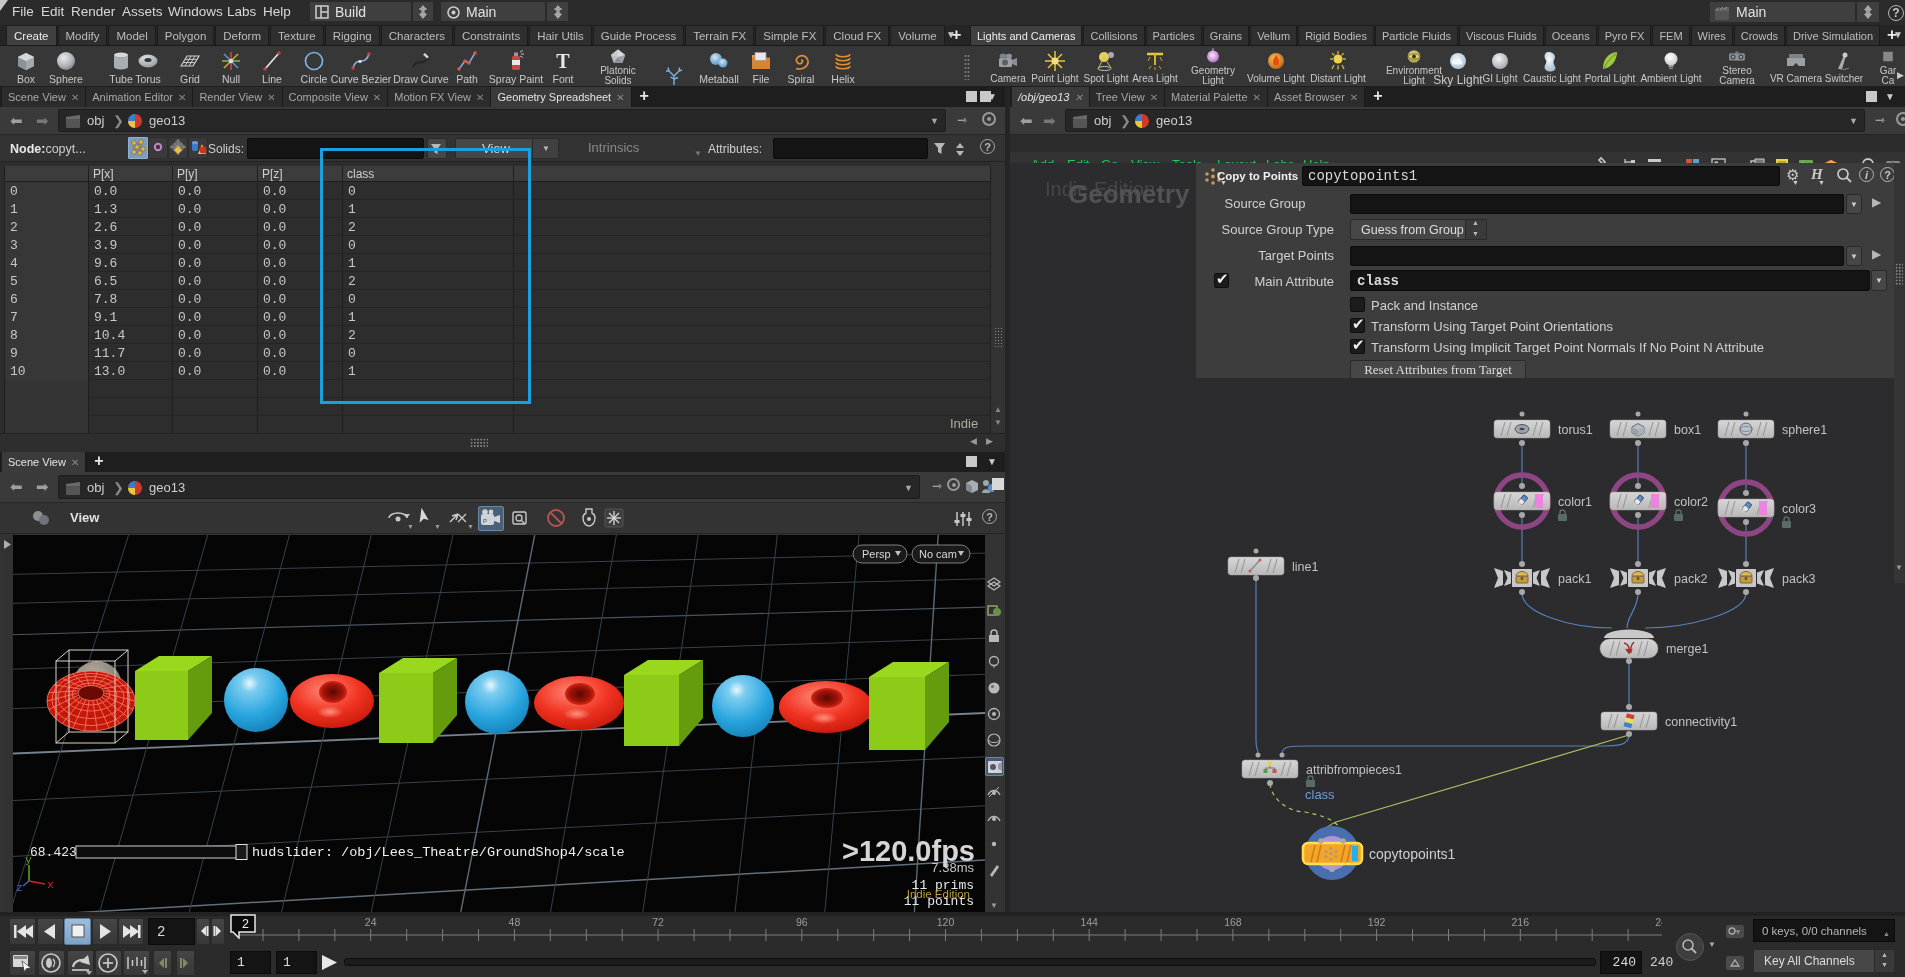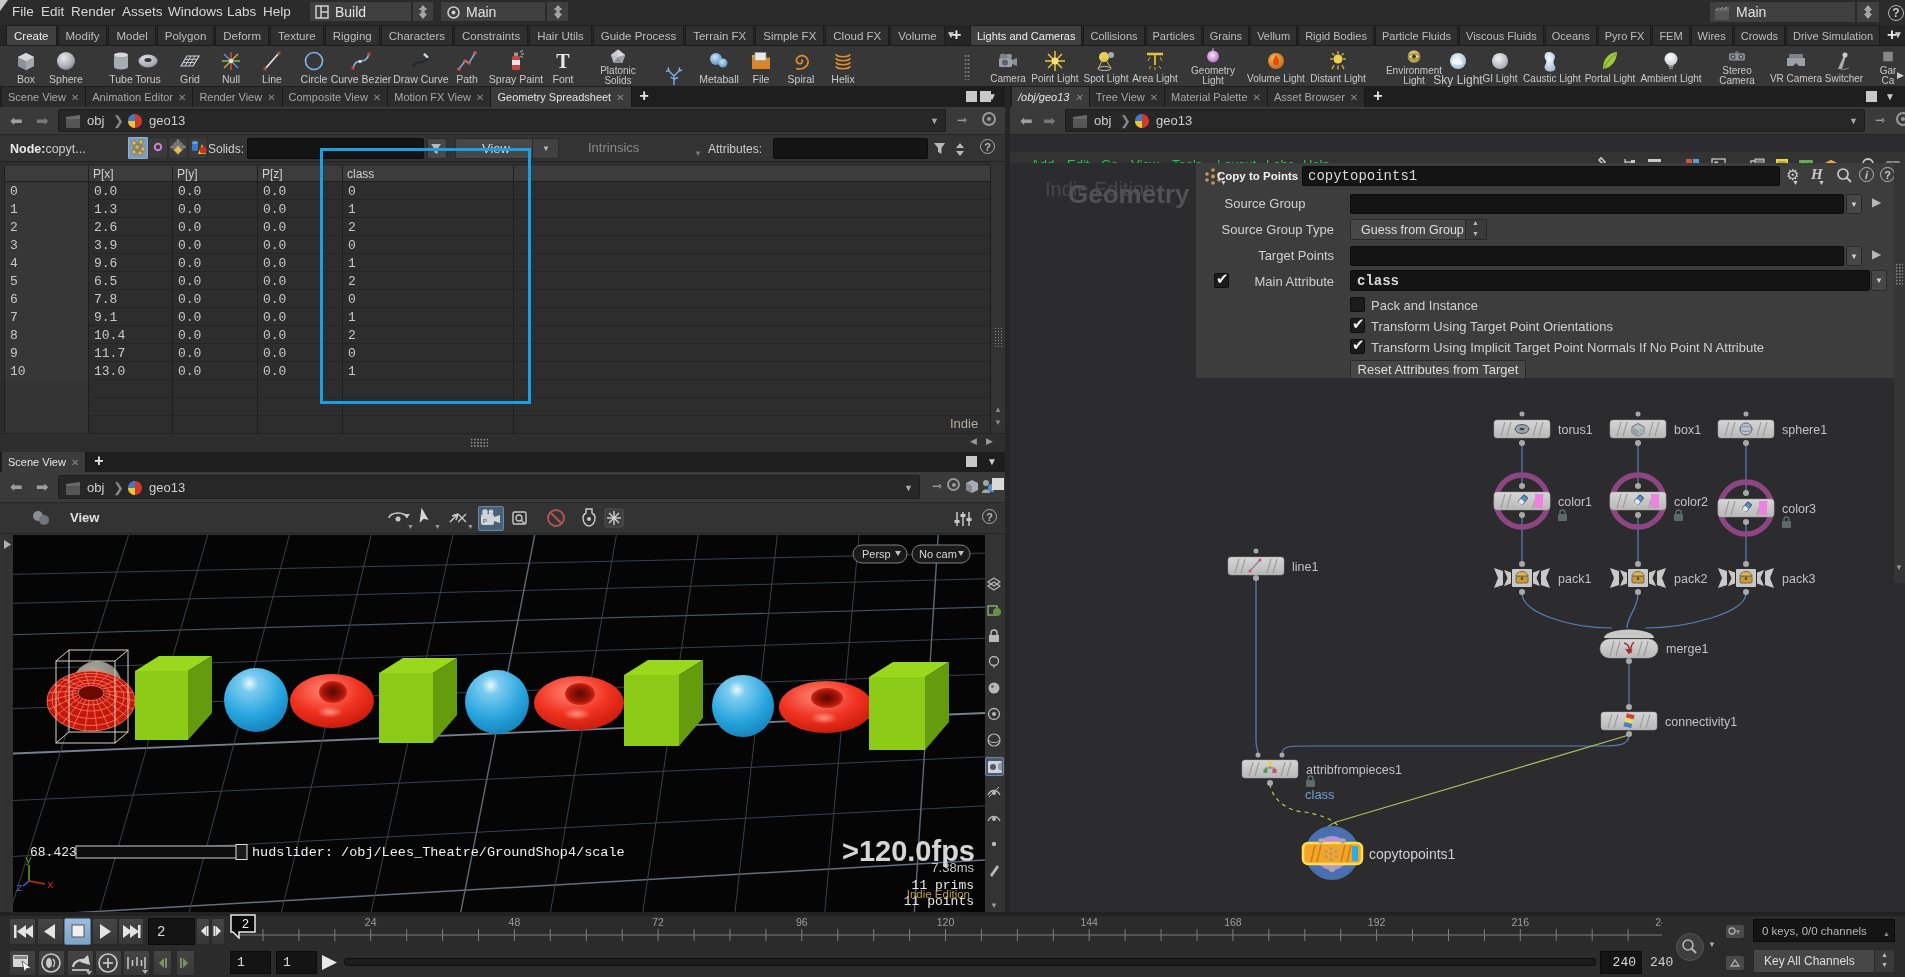--- a/index.html
+++ b/index.html
@@ -1274,21 +1274,21 @@
     <div class="abs dkin mono" style="left:154px;top:107px;width:520px;height:21px;font-size:14px;line-height:20px;padding-left:6px;font-weight:bold;">class</div>
     <div class="abs btn" style="left:675px;top:107px;width:16px;height:21px;">
       <span class="abs" style="left:3px;top:5px;font-size:8px;color:#ccc;">▼</span>
     </div>
     <div class="chk" style="left:154px;top:134px;"></div>
     <div class="abs" style="left:175px;top:135px;font-size:13px;color:#d0d0d0;">Pack and Instance</div>
     <div class="chk on" style="left:154px;top:155px;"></div>
     <div class="abs" style="left:175px;top:156px;font-size:13px;color:#d0d0d0;">Transform Using Target Point Orientations</div>
     <div class="chk on" style="left:154px;top:176px;"></div>
     <div class="abs" style="left:175px;top:177px;font-size:13px;color:#d0d0d0;">Transform Using Implicit Target Point Normals If No Point N Attribute</div>
-    <div class="abs btn" style="left:154px;top:197px;width:176px;height:19px;font-size:13px;text-align:center;line-height:18px;">Reset Attributes from Target</div>
+    <div class="abs btn" style="left:154px;top:197px;width:176px;height:19px;font-size:13px;text-align:center;line-height:18px;font-family:Liberation Serif, serif;">Reset Attributes from Target</div>
   </div>
 <div class="abs" style="left:1894px;top:163px;width:11px;height:420px;background:#353535;">
     <div class="abs" style="left:1px;top:100px;width:8px;height:22px;background:radial-gradient(circle,#8a8a8a 0.8px,transparent 1px);background-size:3.2px 3.2px;"></div>
     <span class="abs" style="left:1px;top:400px;color:#999;font-size:8px;">▼</span>
   </div>
 <div class="abs" style="left:0;top:912px;width:1905px;height:65px;background:#2b2b2b;">
     <div class="abs" style="left:0;top:0;width:1905px;height:4px;background:#222;"></div>
     <div class="abs" style="left:9px;top:6px;width:27px;height:27px;background:linear-gradient(#454545,#383838);border:1px solid #2a2a2a;border-radius:2px;">
       <svg width="25" height="25">
         <rect x="4" y="6" width="2.5" height="13" fill="#e4e4e4"></rect>

